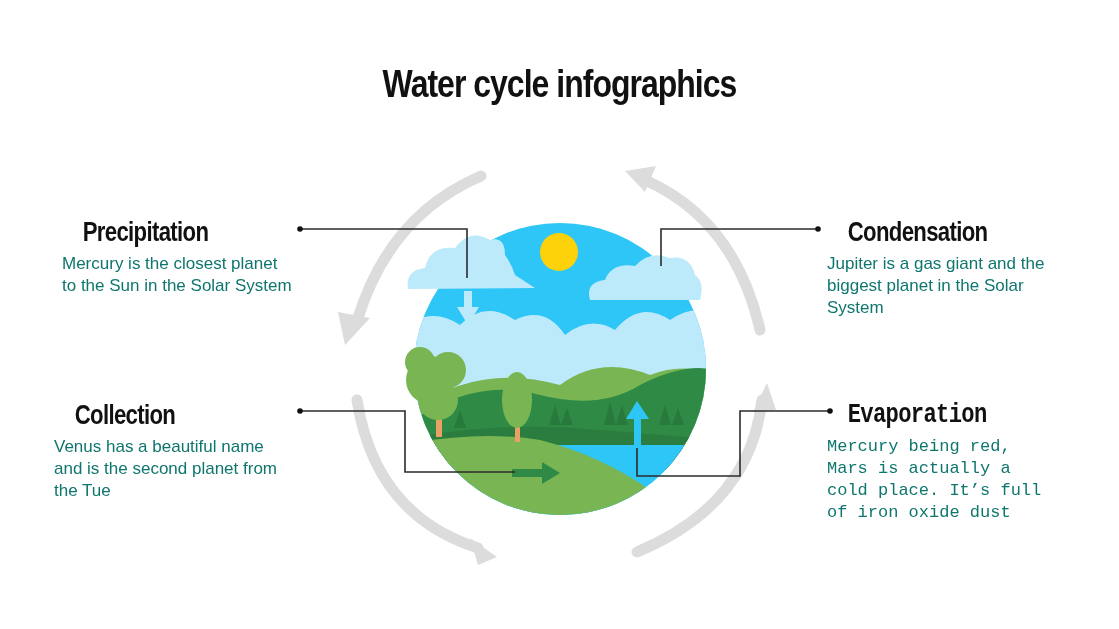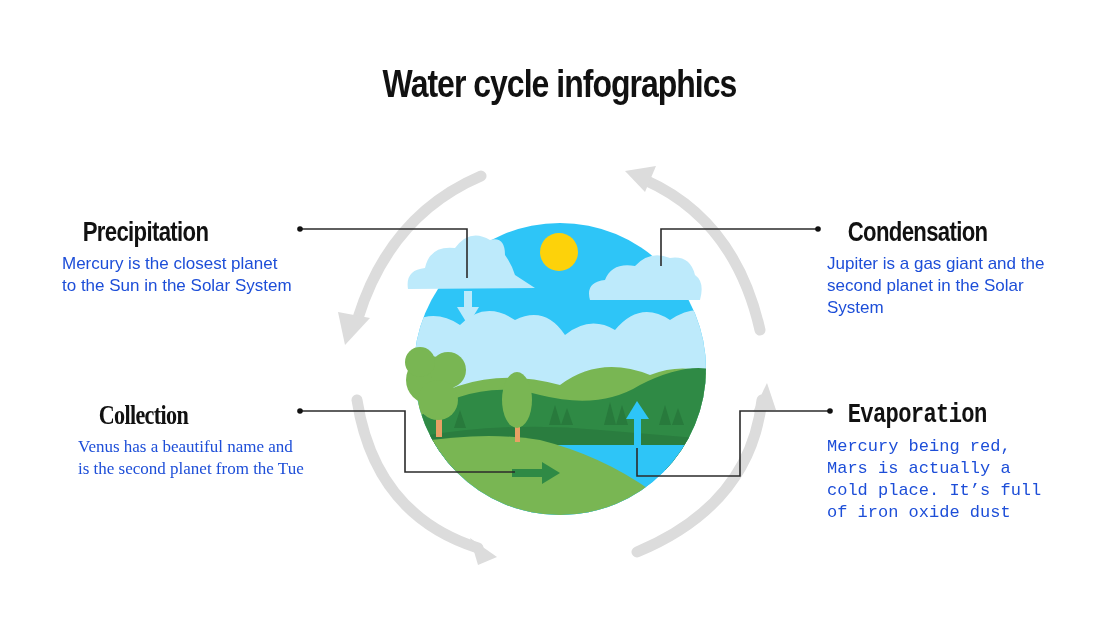--- a/index.html
+++ b/index.html
@@ -4,43 +4,43 @@
 <style>
   html, body { margin: 0; padding: 0; background: #ffffff; }
   body { width: 1119px; height: 629px; position: relative; overflow: hidden;
          font-family: "Liberation Sans", sans-serif; color: #1a1a1a; }
   .title { position: absolute; top: 62px; left: 0; width: 1119px; text-align: center;
            font-family: "Liberation Sans", sans-serif; font-weight: 700; font-size: 39px;
            letter-spacing: -1.2px; transform: scaleX(0.82); transform-origin: center; color: #111; }
   .block { position: absolute; width: 230px; text-align: left; }
   .block h2 { margin: 0; font-weight: 700; font-size: 27px; letter-spacing: -0.8px;
               transform: scaleX(0.82); transform-origin: center; color: #111; line-height: 34px; }
-  .block p { margin: 4px 0 0 0; font-size: 17px; line-height: 22px; color: #1d4ed8; }
+  .block p { margin: 4px 0 0 0; font-size: 17px; line-height: 22px; color: #0f766e; }
   #blk-precip { left: 62px; top: 215px; }
-  #blk-collect { left: 78px; top: 398px; font-family: Liberation Serif, serif; }
+  #blk-collect { left: 54px; top: 398px; }
   #blk-conden { left: 827px; top: 215px; }
   #blk-evap { left: 827px; top: 398px; font-family: Liberation Mono, monospace; }
   svg.scene { position: absolute; left: 0; top: 0; }
 </style>
 </head>
 <body>
 
 <div class="title">Water cycle infographics</div>
 
 <div class="block" id="blk-precip">
   <h2>Precipitation</h2>
   <p>Mercury is the closest planet to the Sun in the Solar System</p>
 </div>
 <div class="block" id="blk-collect">
   <h2>Collection</h2>
   <p>Venus has a beautiful name and is the second planet from the Tue</p>
 </div>
 <div class="block" id="blk-conden">
   <h2>Condensation</h2>
-  <p>Jupiter is a gas giant and the second planet in the Solar System</p>
+  <p>Jupiter is a gas giant and the biggest planet in the Solar System</p>
 </div>
 <div class="block" id="blk-evap">
   <h2>Evaporation</h2>
   <p>Mercury being red, Mars is actually a cold place. It’s full of iron oxide dust</p>
 </div>
 
 <svg class="scene" width="1119" height="629" viewBox="0 0 1119 629">
   <defs>
     <clipPath id="globe-clip">
         <circle cx="560" cy="369" r="146"></circle>

